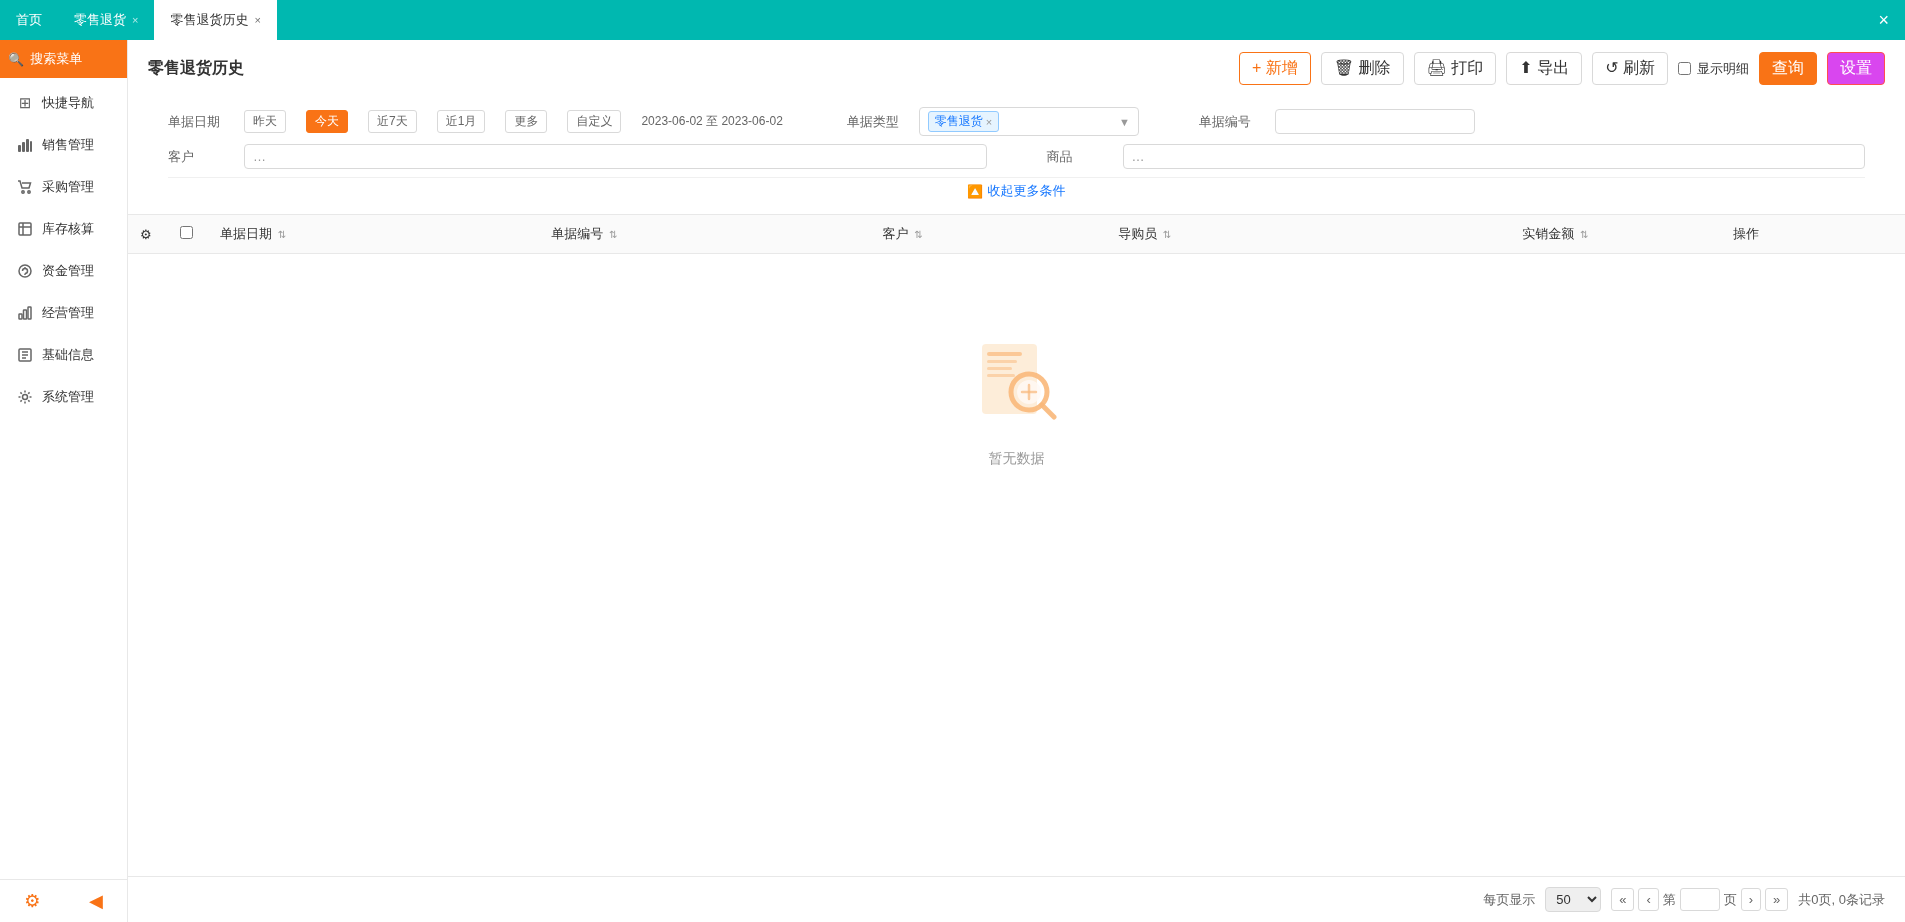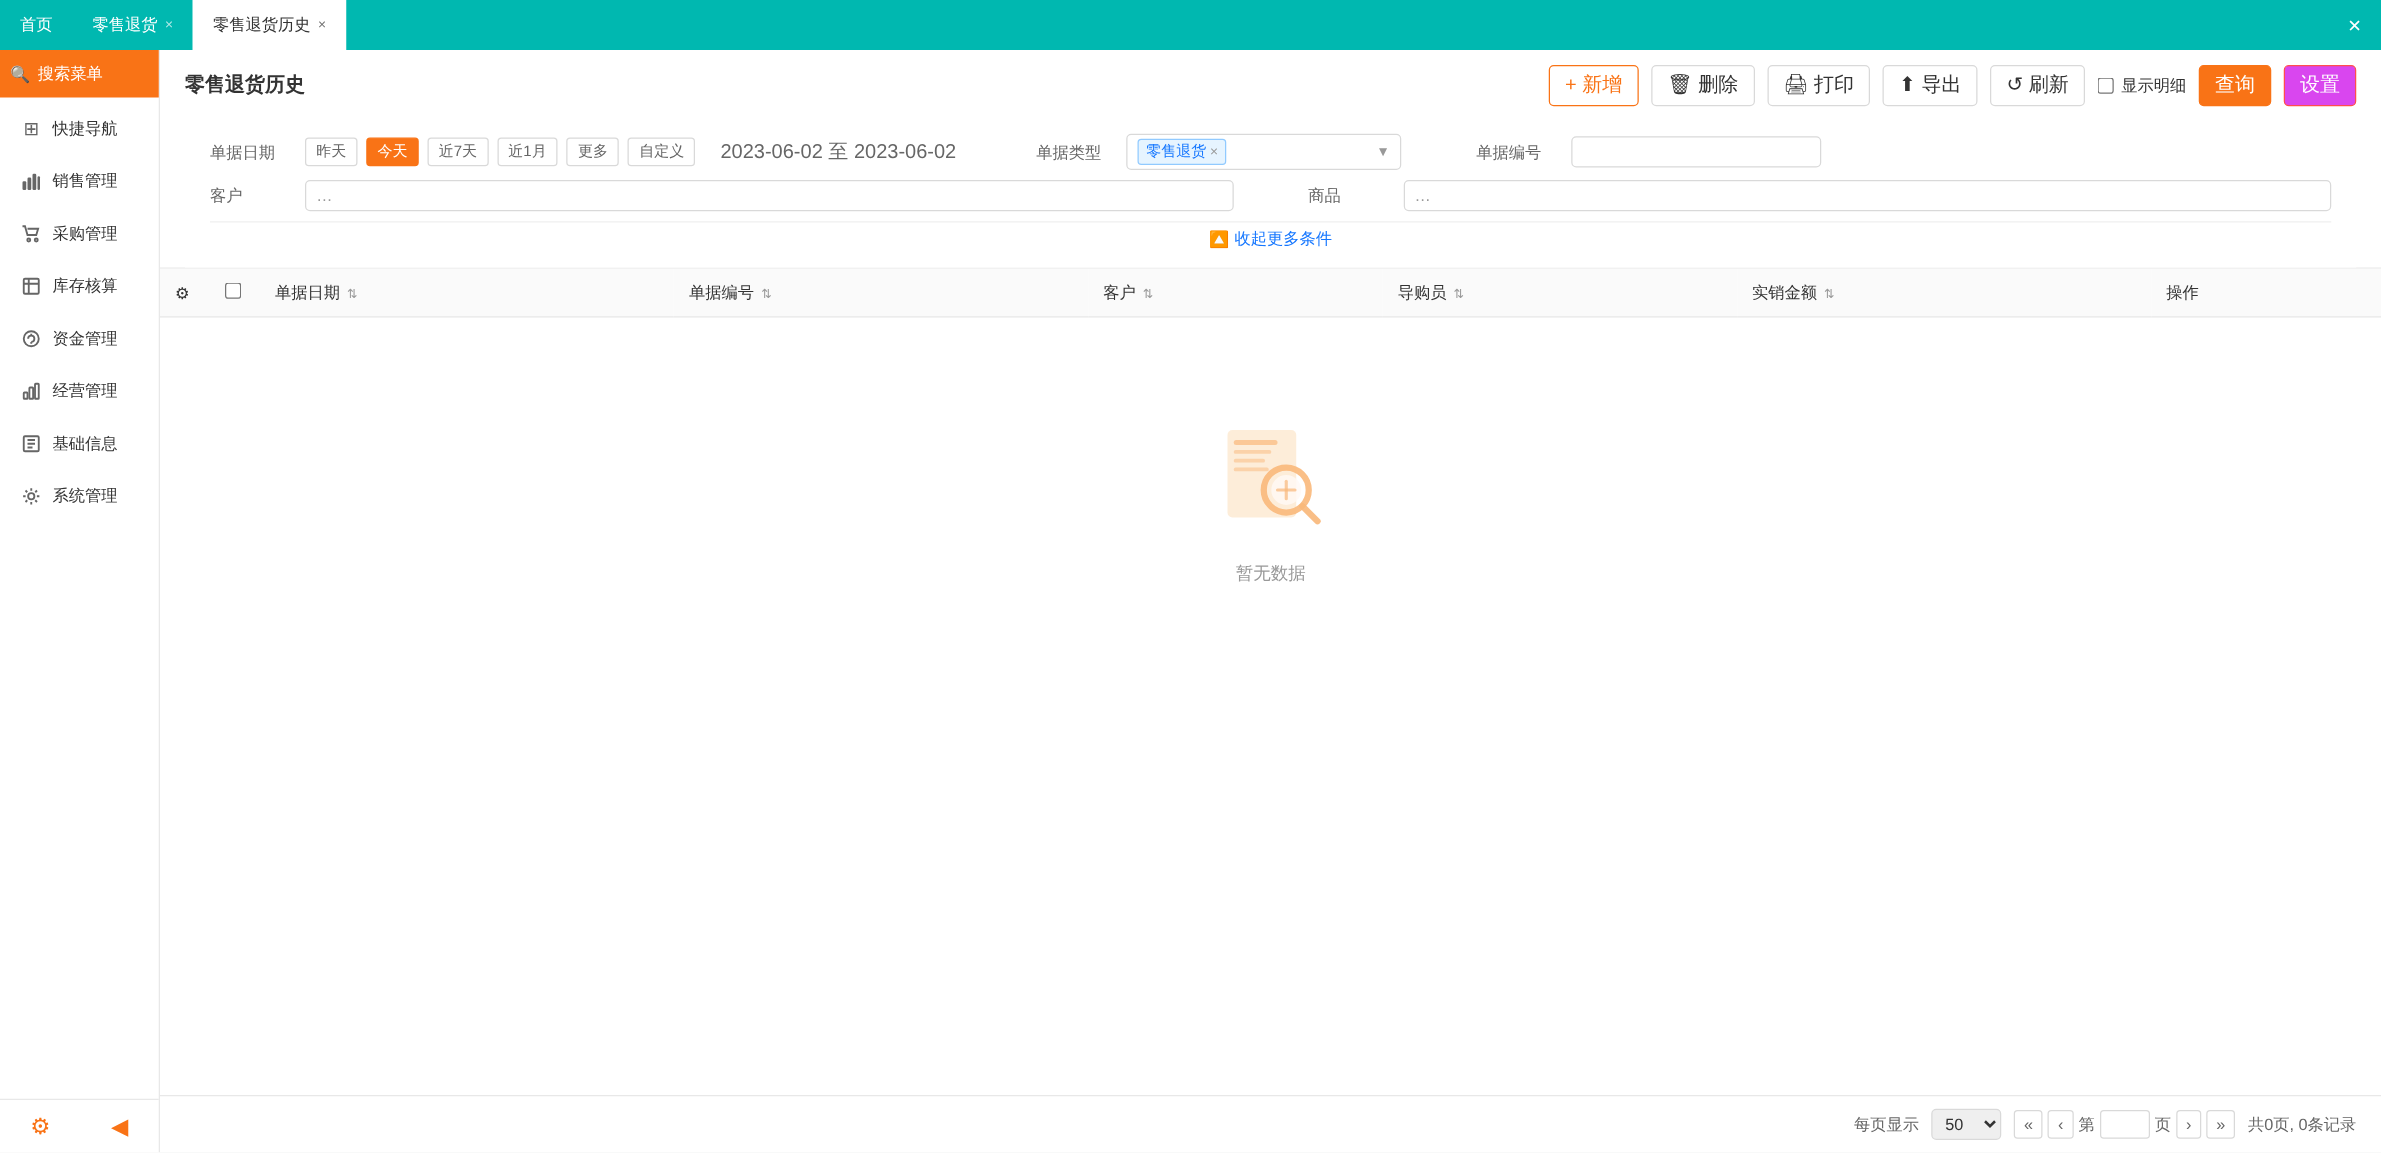--- a/index.html
+++ b/index.html
@@ -188,41 +188,41 @@
     }
     .filter-label {
       color: #666;
       font-size: 13px;
       white-space: nowrap;
       min-width: 56px;
     }
     .filter-date-btns {
       display: flex;
       align-items: center;
-      gap: 7px;
+      gap: 20px;
     }
     .date-btn {
       padding: 2px 8px;
       border: 1px solid #d9d9d9;
       border-radius: 3px;
       cursor: pointer;
       font-size: 12px;
       color: #666;
       background: #fff;
     }
     .date-btn.active {
       background: #f97316;
       color: #fff;
       border-color: #f97316;
     }
     .date-input-range {
       display: flex;
       align-items: center;
       gap: 4px;
-      font-size: 16px;
+      font-size: 12px;
       color: #666;
     }
     .filter-input {
       border: 1px solid #d9d9d9;
       border-radius: 4px;
       padding: 4px 8px;
       font-size: 13px;
       color: #333;
       background: #fff;
       min-width: 120px;
@@ -590,21 +590,21 @@
               <span class="sort-icon">⇅</span>
             </th>
             <th>
               <span>客户</span>
               <span class="sort-icon">⇅</span>
             </th>
             <th>
               <span>导购员</span>
               <span class="sort-icon">⇅</span>
             </th>
-            <th style="text-align:left;">
+            <th style="text-align:center;">
               <span>实销金额</span>
               <span class="sort-icon">⇅</span>
             </th>
             <th>
               <span>操作</span>
             </th>
           </tr>
         </thead>
         <tbody>
           <tr>

